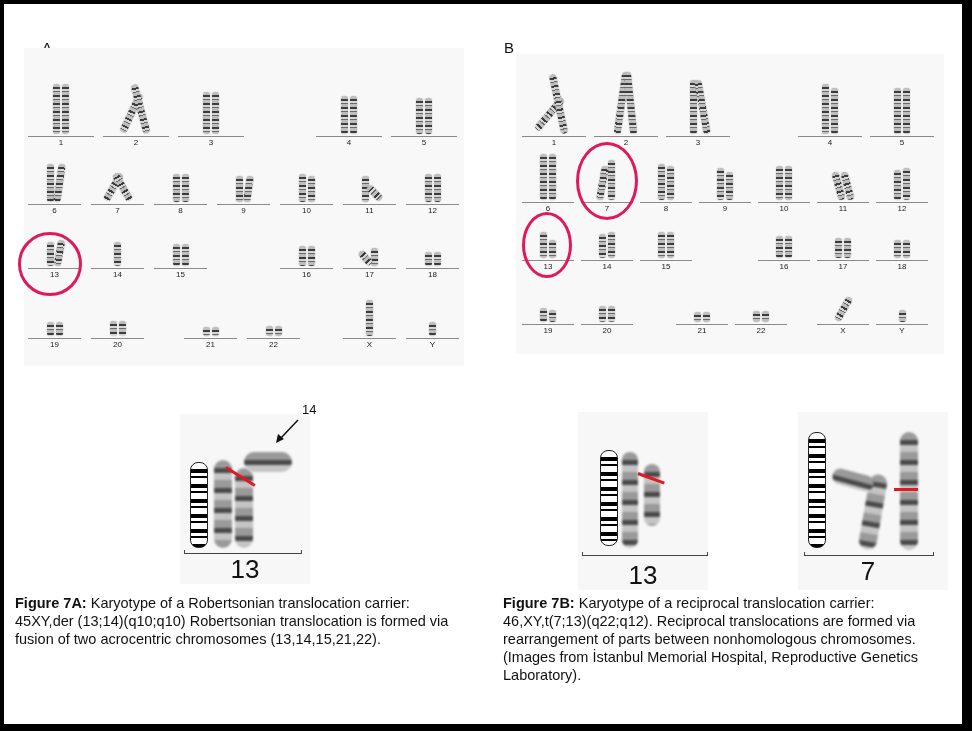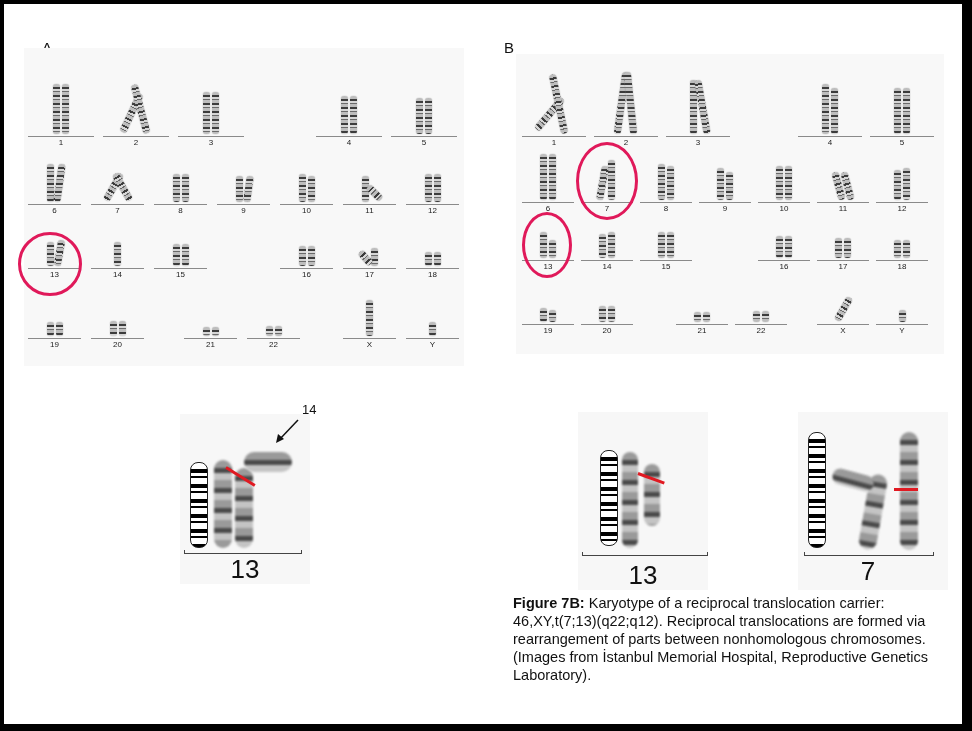--- a/index.html
+++ b/index.html
@@ -470,17 +470,20 @@
   <div class="zoom-panel" style="left:794px; top:408px; width:150px; height:178px;">
     <div class="ideogram" style="left:10px; top:20px; width:18px; height:116px;"></div>
     <div class="blur-chr" style="left:66px; top:62px; width:18px; height:76px; transform:rotate(10deg);"></div>
     <div class="blur-chr" style="left:34px; top:60px; width:42px; height:16px; transform:rotate(15deg);"></div>
     <div class="blur-chr" style="left:102px; top:20px; width:18px; height:118px;"></div>
     <div class="redline" style="left:96px; top:76px; width:24px;"></div>
     <div class="bracket" style="left:6px; top:140px; width:130px;"></div>
     <div class="big-num" style="left:0; width:140px; top:144px;">7</div>
   </div>
 
-  <div class="caption" style="left:499px; top:590px; width:450px;margin-left:10px;">
+  <div class="caption" style="left:11px; top:590px; width:450px;">
+    <b>Figure 7A:</b><span> Karyotype of a Robertsonian translocation carrier: 45XY,der (13;14)(q10;q10)  Robertsonian translocation is formed via fusion of two acrocentric chromosomes (13,14,15,21,22).</span>
+  </div>
+  <div class="caption" style="left:499px; top:590px; width:450px;">
     <b>Figure 7B:</b><span> Karyotype of a reciprocal translocation carrier: 46,XY,t(7;13)(q22;q12). Reciprocal translocations are formed via rearrangement of parts between nonhomologous chromosomes.  (Images from İstanbul Memorial Hospital, Reproductive Genetics Laboratory).</span>
   </div>
 
 </div>
 
 </body></html>

